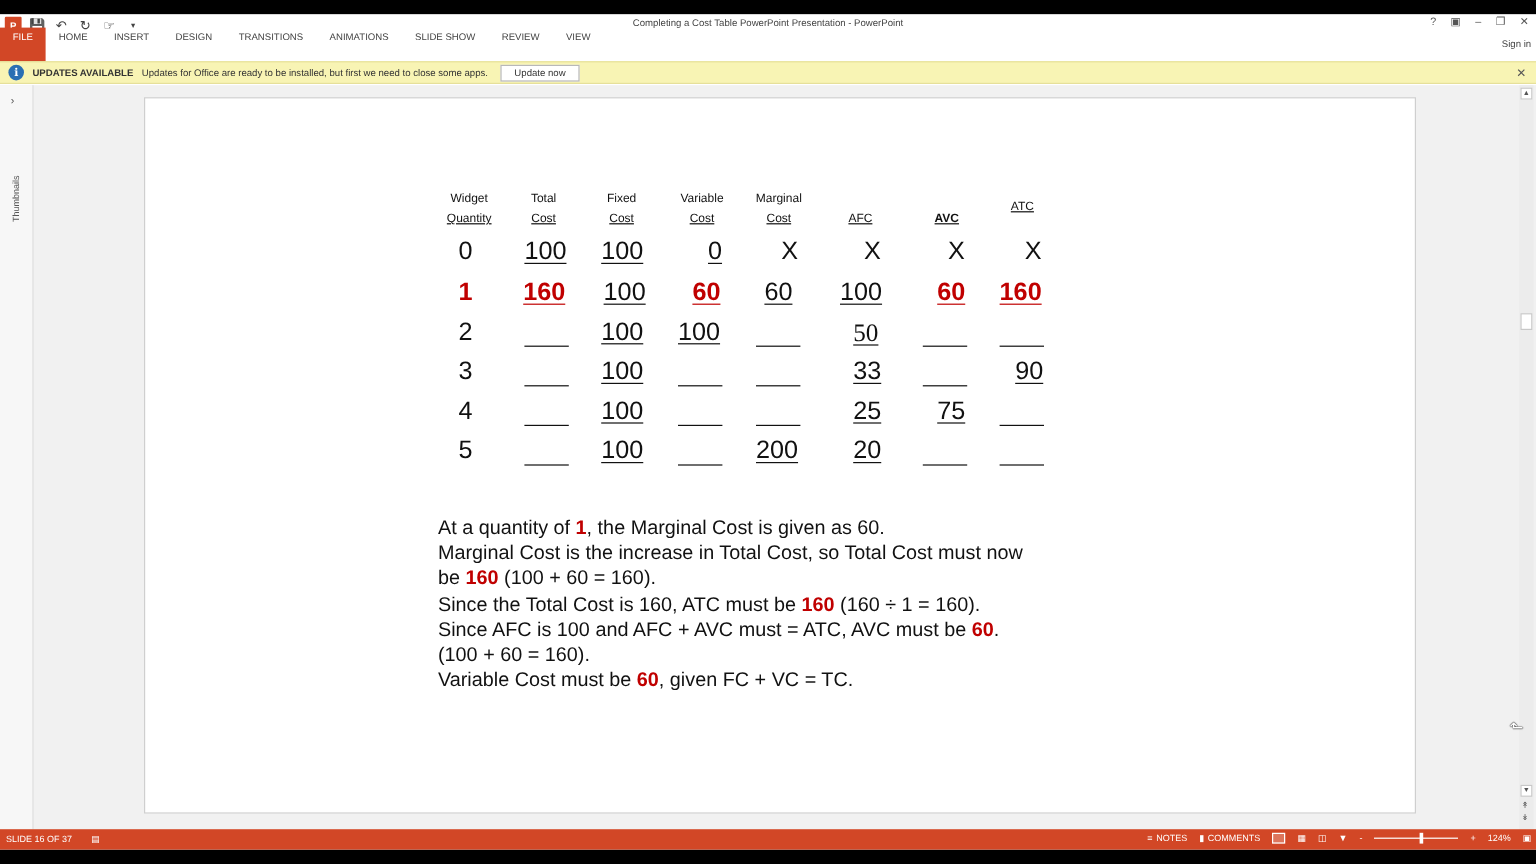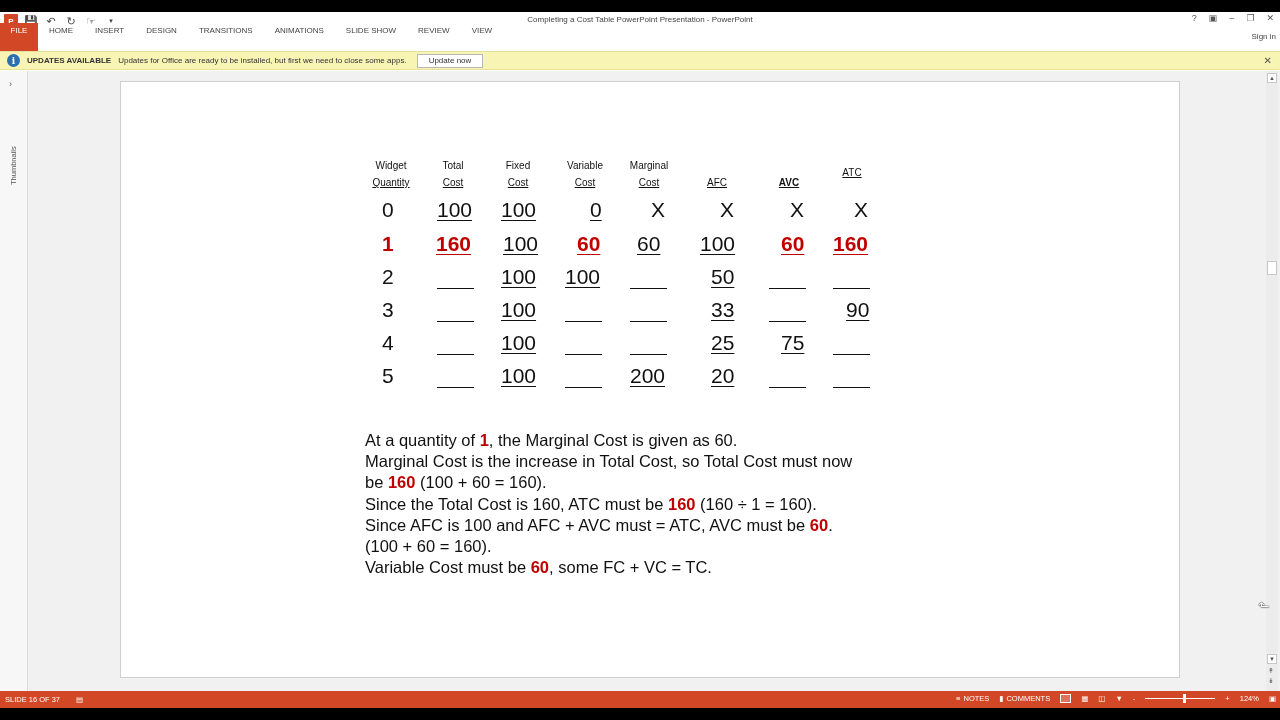--- a/index.html
+++ b/index.html
@@ -164,21 +164,21 @@
       <div class="cell ul" style="left:516px;top:150px;">60</div>
       <div class="cell ul" style="left:579px;top:150px;">100</div>
       <div class="cell ul red" style="left:660px;top:150px;">60</div>
       <div class="cell ul red" style="left:712px;top:150px;">160</div>
 
       <div class="cell" style="left:261px;top:183px;">2</div>
       <div class="blank" style="left:316px;top:206px;"></div>
       <div class="cell ul" style="left:380px;top:183px;">100</div>
       <div class="cell ul" style="left:444px;top:183px;">100</div>
       <div class="blank" style="left:509px;top:206px;"></div>
-      <div class="cell ul" style="left:590px;top:183px;">50</div>
+      <div class="cell ul" style="left:590px;top:183px;font-family:Liberation Serif, serif;">50</div>
       <div class="blank" style="left:648px;top:206px;"></div>
       <div class="blank" style="left:712px;top:206px;"></div>
 
       <div class="cell" style="left:261px;top:216px;">3</div>
       <div class="blank" style="left:316px;top:239px;"></div>
       <div class="cell ul" style="left:380px;top:216px;">100</div>
       <div class="blank" style="left:444px;top:239px;"></div>
       <div class="blank" style="left:509px;top:239px;"></div>
       <div class="cell ul" style="left:590px;top:216px;">33</div>
       <div class="blank" style="left:648px;top:239px;"></div>
@@ -202,21 +202,21 @@
       <div class="blank" style="left:648px;top:305px;"></div>
       <div class="blank" style="left:712px;top:305px;"></div>
 
       <div class="para">
         <div><span>At a quantity of </span><span class="r">1</span><span>, the Marginal Cost is given as 60.</span></div>
         <div>Marginal Cost is the increase in Total Cost, so Total Cost must now</div>
         <div><span>be </span><span class="r">160</span><span> (100 + 60 = 160).</span></div>
         <div><span>Since the Total Cost is 160, ATC must be </span><span class="r">160</span><span> (160 ÷ 1 = 160).</span></div>
         <div><span>Since AFC is 100 and AFC + AVC must = ATC, AVC must be </span><span class="r">60</span><span>.</span></div>
         <div>(100 + 60 = 160).</div>
-        <div><span>Variable Cost must be </span><span class="r">60</span><span>, some FC + VC = TC.</span></div>
+        <div><span>Variable Cost must be </span><span class="r">60</span><span>, given FC + VC = TC.</span></div>
       </div>
     </div>
 
     <div class="vscroll">
       <div class="sb-up">▲</div>
       <div class="sb-thumb"></div>
       <div class="sb-down">▼</div>
       <div class="sb-prev">↟</div>
       <div class="sb-next">↡</div>
     </div>

